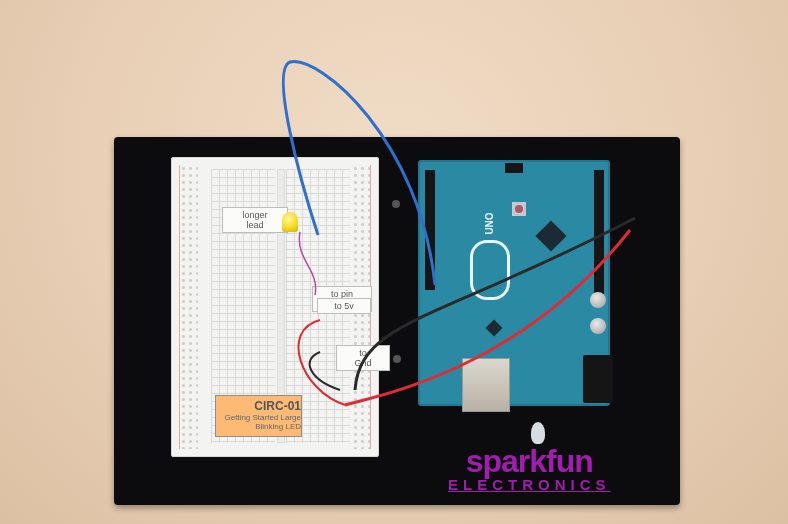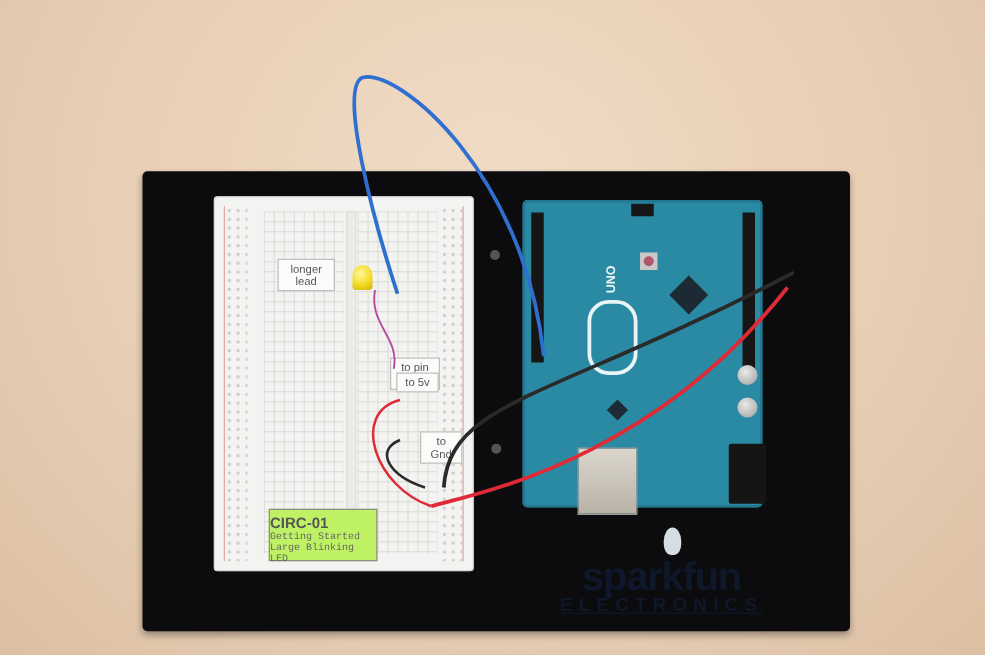--- a/index.html
+++ b/index.html
@@ -13,37 +13,37 @@
     border-radius:3px;box-shadow:inset 0 0 0 1px #d7d7d4;}
   .rail{position:absolute;top:8px;bottom:8px;width:18px;
     background-image:radial-gradient(circle,#cfcfcb 1.3px,transparent 1.6px);background-size:7px 7px;}
   .rail.l{left:8px;border-left:1px solid #e7a8a2;}
   .rail.r{right:8px;border-right:1px solid #e7a8a2;}
   .grid{position:absolute;top:12px;bottom:14px;width:64px;
     background-image:linear-gradient(#d5d5d2 1px,transparent 1px),linear-gradient(90deg,#d5d5d2 1px,transparent 1px);
     background-size:8px 8px;opacity:.85;}
   .grid.a{left:40px;} .grid.b{left:115px;}
   .channel{position:absolute;left:106px;top:12px;bottom:14px;width:6px;background:#ebebe8;border:1px solid #ddd;}
-  .label{position:absolute;background:#fbfbfa;border:1px solid #bdbdbb;color:#555;font-size:9px;text-align:center;line-height:10px;padding:2px 4px;}
-  .circ{position:absolute;left:215px;top:407px;width:85px;height:40px;background:#bef264;border:1.5px solid #8d8d8b;text-align:left;color:#666;}
+  .label{position:absolute;background:#fbfbfa;border:1px solid #bdbdbb;color:#555;font-size:9px;text-align:center;line-height:10px;padding:2px 14px;}
+  .circ{position:absolute;left:215px;top:395px;width:85px;height:40px;background:#fdba74;border:1.5px solid #8d8d8b;text-align:right;color:#666;}
   .circ .t{font-weight:bold;font-size:12px;color:#555;margin-top:3px;}
-  .circ .s{font-size:8px;line-height:9px;font-family:Liberation Mono, monospace;}
+  .circ .s{font-size:8px;line-height:9px;}
   .led{position:absolute;left:282px;top:212px;width:16px;height:20px;background:radial-gradient(circle at 40% 35%,#fff89a,#f2d81c 60%,#c9ae08);border-radius:8px 8px 3px 3px;}
   .arduino{position:absolute;left:418px;top:160px;width:192px;height:246px;background:#2b8aa3;border-radius:4px;
     box-shadow:inset 0 0 0 2px #23778f;}
   .header{position:absolute;background:#161616;}
   .chip{position:absolute;background:#1b2a33;}
   .usb{position:absolute;left:462px;top:358px;width:46px;height:52px;background:linear-gradient(#dcd7cd,#b8b2a6);border:1px solid #999;}
   .jack{position:absolute;left:583px;top:355px;width:30px;height:48px;background:#151515;border-radius:2px;}
   .cap{position:absolute;width:16px;height:16px;border-radius:50%;background:radial-gradient(circle at 40% 35%,#e9e9e9,#9d9d9d);}
   .btn{position:absolute;left:512px;top:202px;width:14px;height:14px;background:#c8c8c8;}
   .btn::after{content:"";position:absolute;left:3px;top:3px;width:8px;height:8px;border-radius:50%;background:#b0566a;}
   .logo{position:absolute;left:470px;top:240px;width:34px;height:54px;border:3px solid #e9f4f6;border-radius:17px;}
   .uno{position:absolute;left:478px;top:218px;color:#e9f4f6;font-size:10px;font-weight:bold;transform:rotate(-90deg);}
-  .brand{position:absolute;left:448px;top:445px;color:#0f172a;text-align:center;}
+  .brand{position:absolute;left:448px;top:445px;color:#a21caf;text-align:center;}
   .brand .big{font-size:32px;font-weight:bold;letter-spacing:-1px;line-height:32px;}
   .brand .small{font-size:15px;font-weight:bold;letter-spacing:5px;margin-top:-1px;text-decoration:underline;}
   .flame{position:absolute;left:531px;top:422px;width:14px;height:22px;background:#d5dde2;border-radius:50% 50% 40% 40%;}
   .screw{position:absolute;width:8px;height:8px;border-radius:50%;background:#555;}
   svg.wires{position:absolute;left:0;top:0;pointer-events:none;}
 </style>
 </head>
 <body>
 
 <div class="scene">

